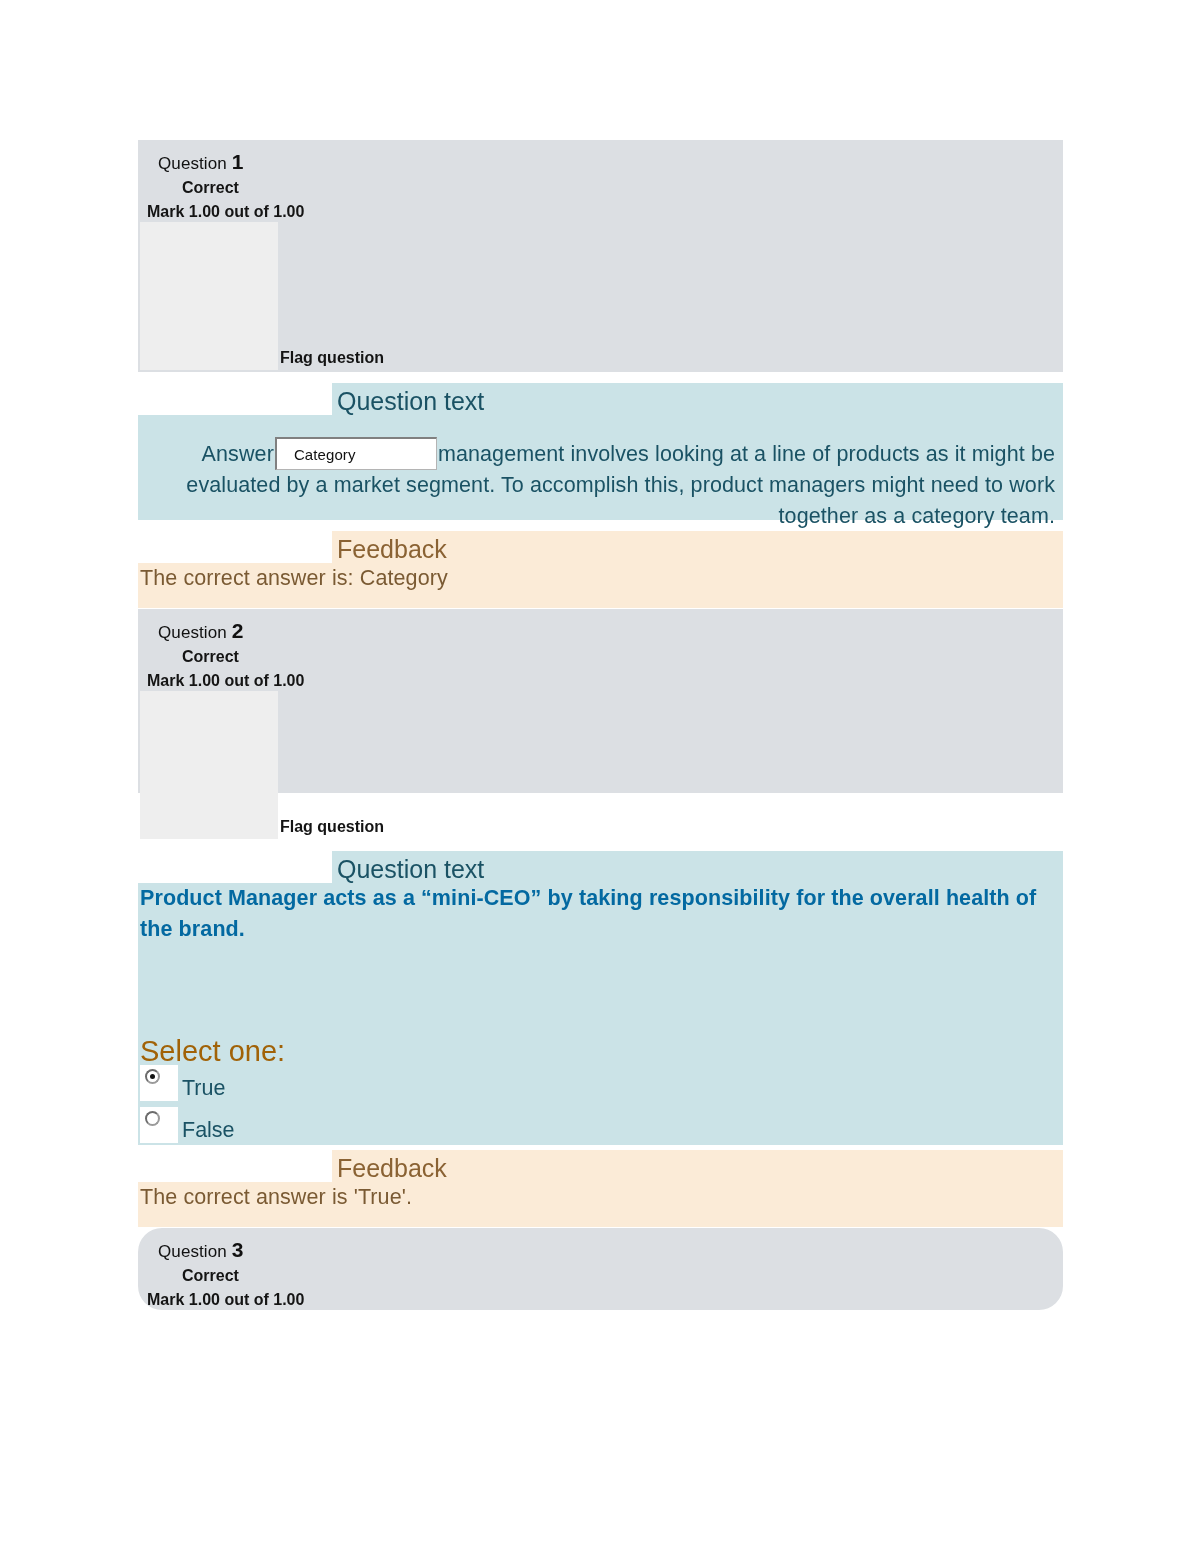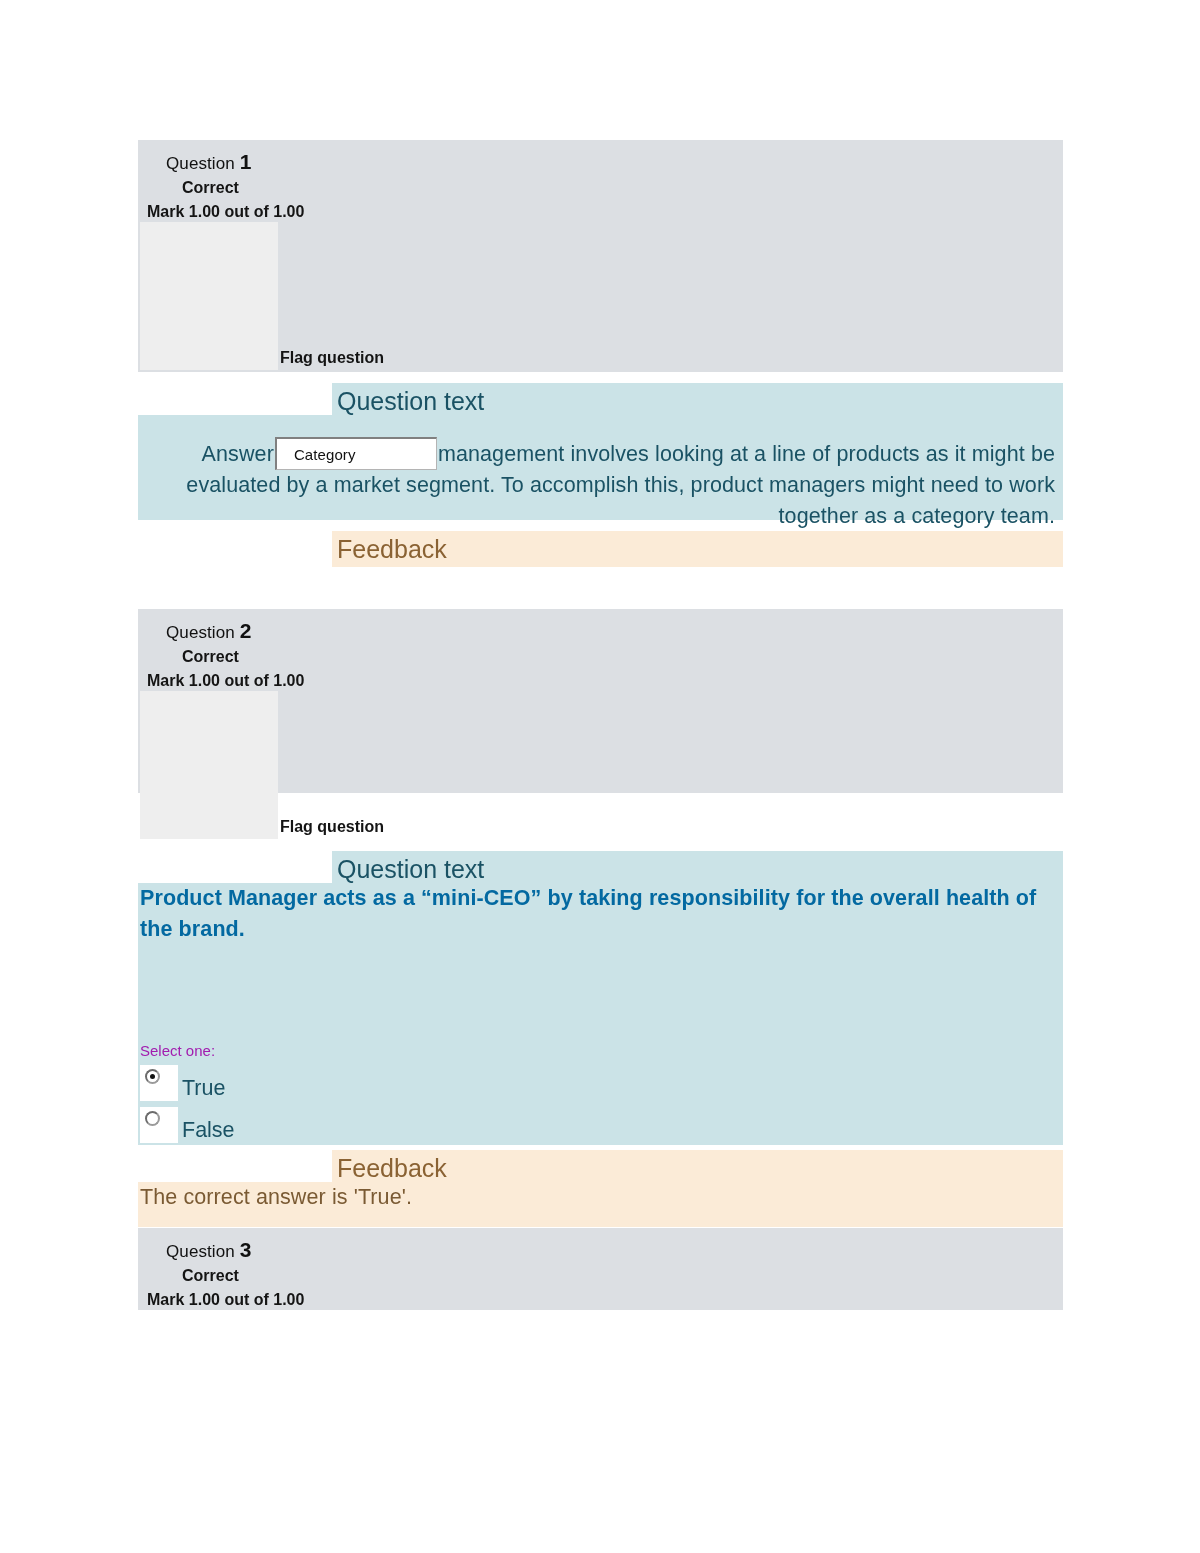--- a/index.html
+++ b/index.html
@@ -26,21 +26,21 @@
   
   .qinfo {
     position: absolute;
     left: 138px;
     width: 925px;
     background: #dcdfe3;
     box-sizing: border-box;
   }
   .qinfo .qnum {
     position: absolute;
-    left: 28px;
+    left: 20px;
     top: 10px;
     font-size: 17px;
     color: #111111;
     font-weight: 500;
     white-space: nowrap;
     letter-spacing: 0.1px;
   }
   .qinfo .qnum b {
     font-size: 21px;
     font-weight: 700;
@@ -175,23 +175,23 @@
     line-height: 27px;
     color: #111111;
     font-family: "Liberation Sans", sans-serif;
     white-space: nowrap;
   }
 
   
   .select-one {
     position: absolute;
     left: 2px;
-    font-size: 15px;
+    font-size: 29px;
     line-height: 28px;
-    color: #a21caf;
+    color: #a16207;
     white-space: nowrap;
   }
   .optrow {
     position: absolute;
     left: 2px;
     height: 38px;
   }
   .optrow .radio-cell {
     position: absolute;
     left: 0px;
@@ -254,20 +254,23 @@
   </div>
   <div class="qbody" style="top:415px; height:105px;text-align:right;">
     <div class="answer-line">
       <span>Answer</span><span class="inline-input"><span class="ival">Category</span></span><span>management involves looking at a line of products as it might be evaluated by a market segment. To accomplish this, product managers might need to work together as a category team.</span>
     </div>
   </div>
 
   <div class="sec-head head-cream" style="top:531px;">
     <span class="sec-title">Feedback</span>
   </div>
+  <div class="fbbody" style="top:563px; height:45px;">
+    <div class="fbtext">The correct answer is: Category</div>
+  </div>
 
   <div class="qinfo" style="top:609px; height:184px;">
     <div class="qnum">
       <span>Question</span>
       <b>2</b>
     </div>
     <div class="qstate">Correct</div>
     <div class="qmark">Mark 1.00 out of 1.00</div>
     <div class="flagbox"></div>
     <div class="flaglabel">Flag question</div>
@@ -296,21 +299,21 @@
     </div>
   </div>
 
   <div class="sec-head head-cream" style="top:1150px;">
     <span class="sec-title">Feedback</span>
   </div>
   <div class="fbbody" style="top:1182px; height:45px;">
     <div class="fbtext">The correct answer is 'True'.</div>
   </div>
 
-  <div class="qinfo" style="top:1228px; height:82px;">
+  <div class="qinfo" style="top:1228px; height:82px;border-radius:24px;">
     <div class="qnum">
       <span>Question</span>
       <b>3</b>
     </div>
     <div class="qstate">Correct</div>
     <div class="qmark">Mark 1.00 out of 1.00</div>
   </div>
 
 </div>
 

